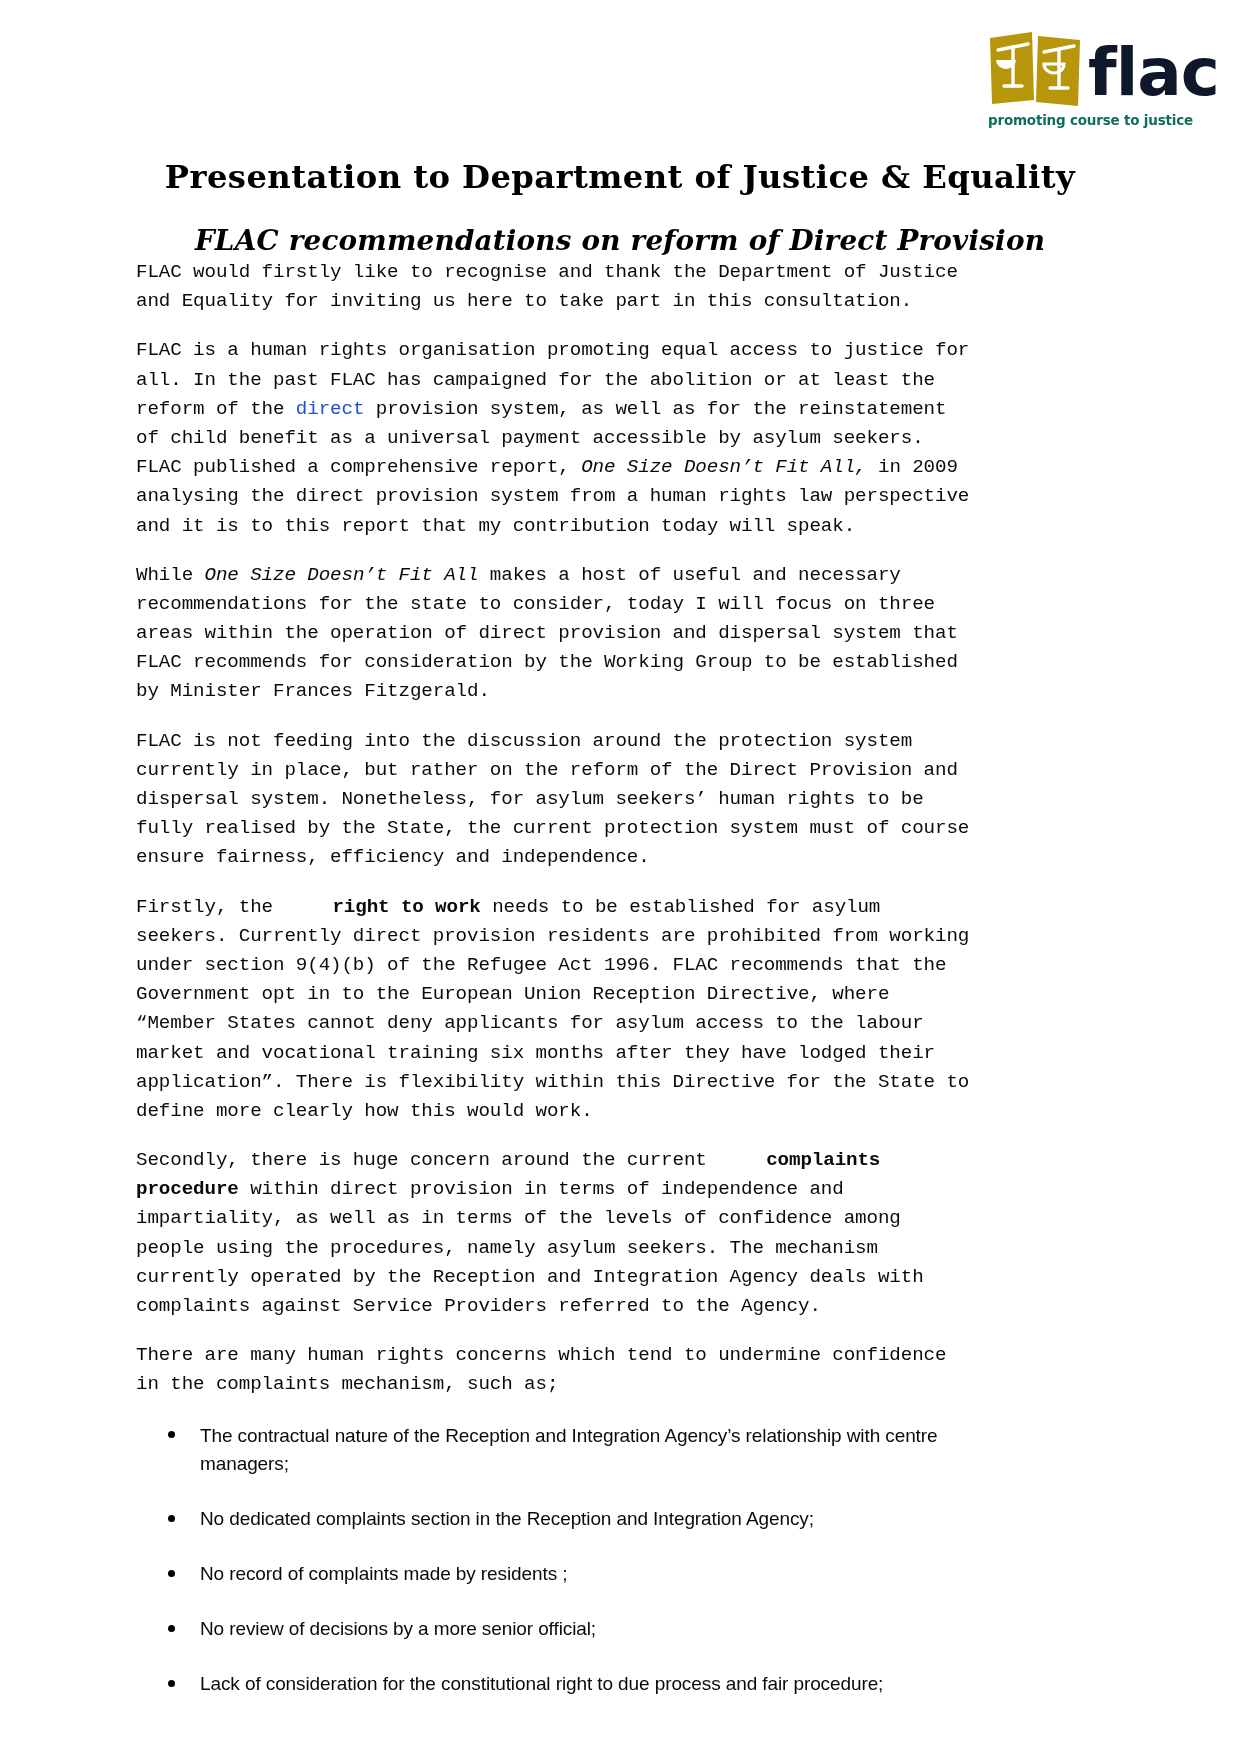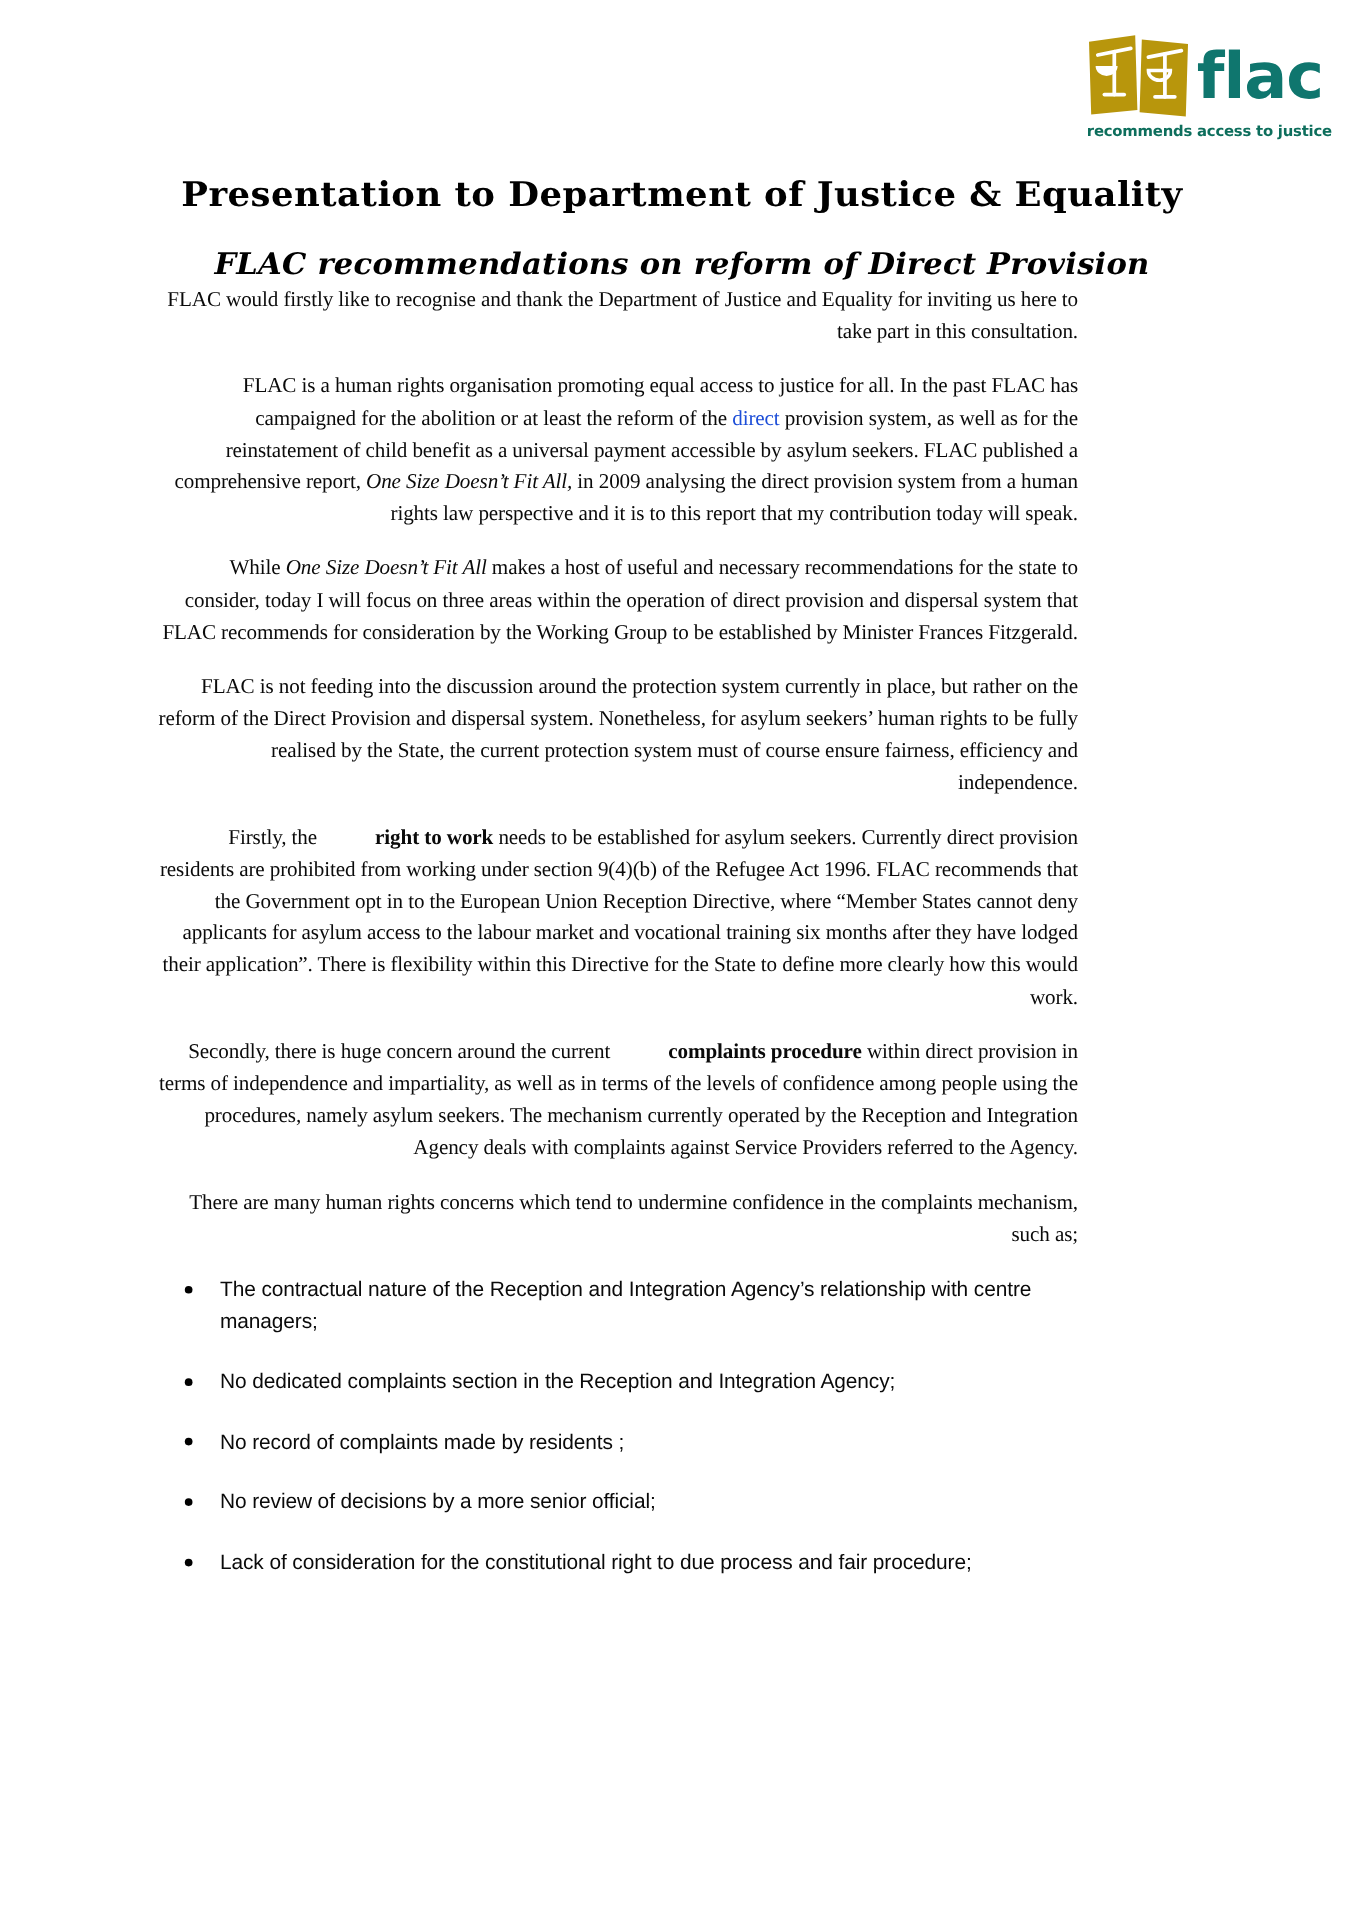--- a/index.html
+++ b/index.html
@@ -38,23 +38,23 @@
     left: 0;
     top: 0;
     width: 94px;
     height: 80px;
   }
   .logo-word {
     position: absolute;
     left: 100px;
     top: 10px;
     font-family: "DejaVu Sans", sans-serif;
-    font-size: 58px;
-    font-weight: bold;
-    color: #0f766e;
+    font-size: 66px;
+    font-weight: bold;
+    color: #0f172a;
     letter-spacing: -1px;
     line-height: 1;
   }
   .logo-tagline {
     position: absolute;
     left: 0px;
     top: 82px;
     width: 200px;
     text-align: right;
     font-family: "DejaVu Sans", sans-serif;
@@ -98,25 +98,25 @@
 
   
   .body-col {
     position: absolute;
     top: 258px;
     left: 136px;
     width: 844px;
   }
   p.para {
     margin: 0 0 20px 0;
-    font-family: Liberation Serif, serif;
+    font-family: Liberation Mono, monospace;
     font-size: 19.2px;
     line-height: 1.52;
     color: #0a0a0a;
-    text-align: right;
+    text-align: left;
     letter-spacing: -0.1px;
   }
   .muted { color: #1d4ed8; }
   .bold  { font-weight: bold; margin-left: 48px; }
   .ital  { font-style: italic; }
 
   ul.bullets {
     margin: 22px 0 0 0;
     padding: 0;
     list-style: none;
@@ -163,21 +163,21 @@
 
         <g fill="none" stroke="#ffffff" stroke-width="3.4" stroke-linecap="round">
           <path d="M56,22 L86,16"></path>
           <path d="M71,19 L71,58"></path>
           <path d="M62,58 L80,58"></path>
         </g>
         <path d="M56,34 a10,9 0 0 0 20,0 z" fill="none" stroke="#ffffff" stroke-width="3.2"></path>
       </svg>
     </div>
     <div class="logo-word">flac</div>
-    <div class="logo-tagline">recommends access to justice</div>
+    <div class="logo-tagline">promoting course to justice</div>
   </div>
 
   <h1 class="doc-title">Presentation to Department of Justice &amp; Equality</h1>
   <h2 class="doc-subtitle">FLAC recommendations on reform of Direct Provision</h2>
 
   <div class="body-col">
 
     <p class="para">FLAC would firstly like to recognise and thank the Department of Justice and Equality for inviting us here to take part in this consultation.</p>
 
     <p class="para"><span>FLAC is a human rights organisation promoting equal access to justice for all. In the past FLAC has campaigned for the abolition or at least the reform of the </span><span class="muted">direct</span><span> provision system, as well as for the reinstatement of child benefit as a universal payment accessible by asylum seekers. FLAC published a comprehensive report, </span><span class="ital">One Size Doesn’t Fit All,</span><span> in 2009 analysing the direct provision system from a human rights law perspective and it is to this report that my contribution today will speak.</span></p>

